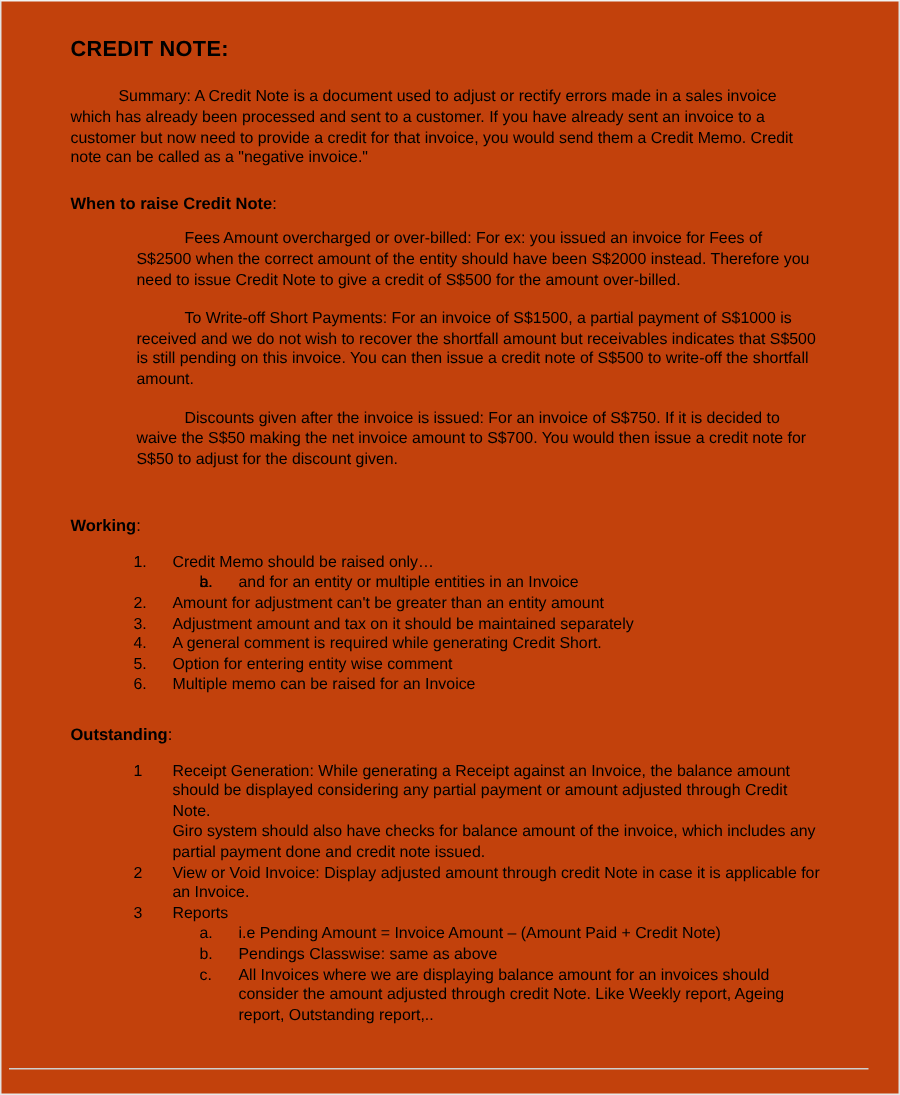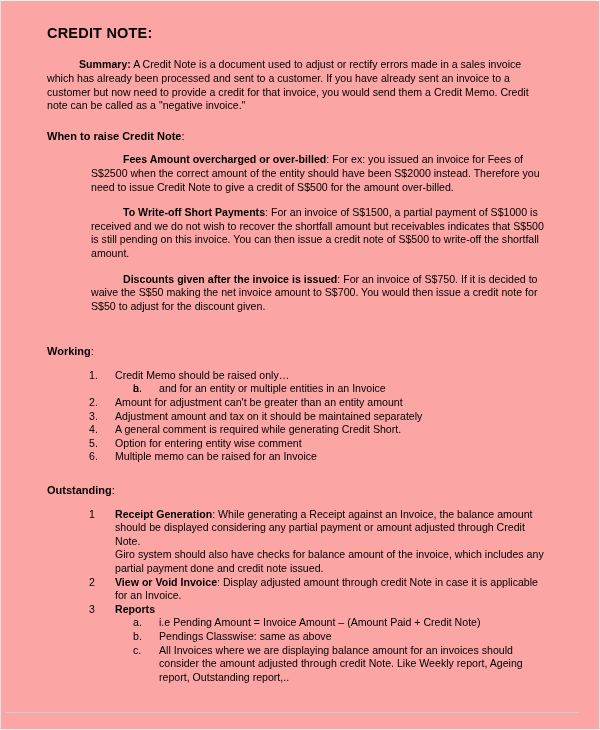--- a/index.html
+++ b/index.html
@@ -9,21 +9,21 @@
     background: #ffffff;
   }
   body {
     font-family: "Liberation Sans", sans-serif;
     color: #000000;
   }
   .page {
     position: relative;
     width: 600px;
     height: 730px;
-    background: #fca5a5;
+    background: #c2410c;
     box-sizing: border-box;
     border-left: 1px solid #e2e2e2;
     border-right: 1px solid #e2e2e2;
     border-top: 1px solid #f2f2f2;
     border-bottom: 1px solid #e8e8e8;
     overflow: hidden;
   }
   .page-body {
     position: absolute;
     left: 46px;
@@ -37,21 +37,21 @@
     margin: 0 0 16px 0;
     line-height: 1.2;
   }
   p, .para {
     font-size: 10.6px;
     line-height: 13.6px;
     margin: 0 0 11px 0;
     text-align: left;
   }
   .lead-label {
-    font-weight: bold;
+    font-weight: normal;
     padding-left: 32px;
   }
   .section-head {
     font-size: 11px;
     font-weight: bold;
     margin: 0 0 10px 0;
     line-height: 13.6px;
   }
   .section-head .plain {
     font-weight: normal;
@@ -99,21 +99,21 @@
     position: absolute;
     left: 18px;
     top: 0;
     width: 22px;
     text-align: left;
   }
   .marker {
     font-weight: normal;
   }
   .li-text { display: block; }
-  .li-text .bold { font-weight: bold; }
+  .li-text .bold { font-weight: normal; }
   .sub-line { display: block; }
 </style>
 </head>
 <body>
 
 <div class="page">
   <div class="page-body">
 
     <h1 class="doc-title">CREDIT NOTE:</h1>
 

